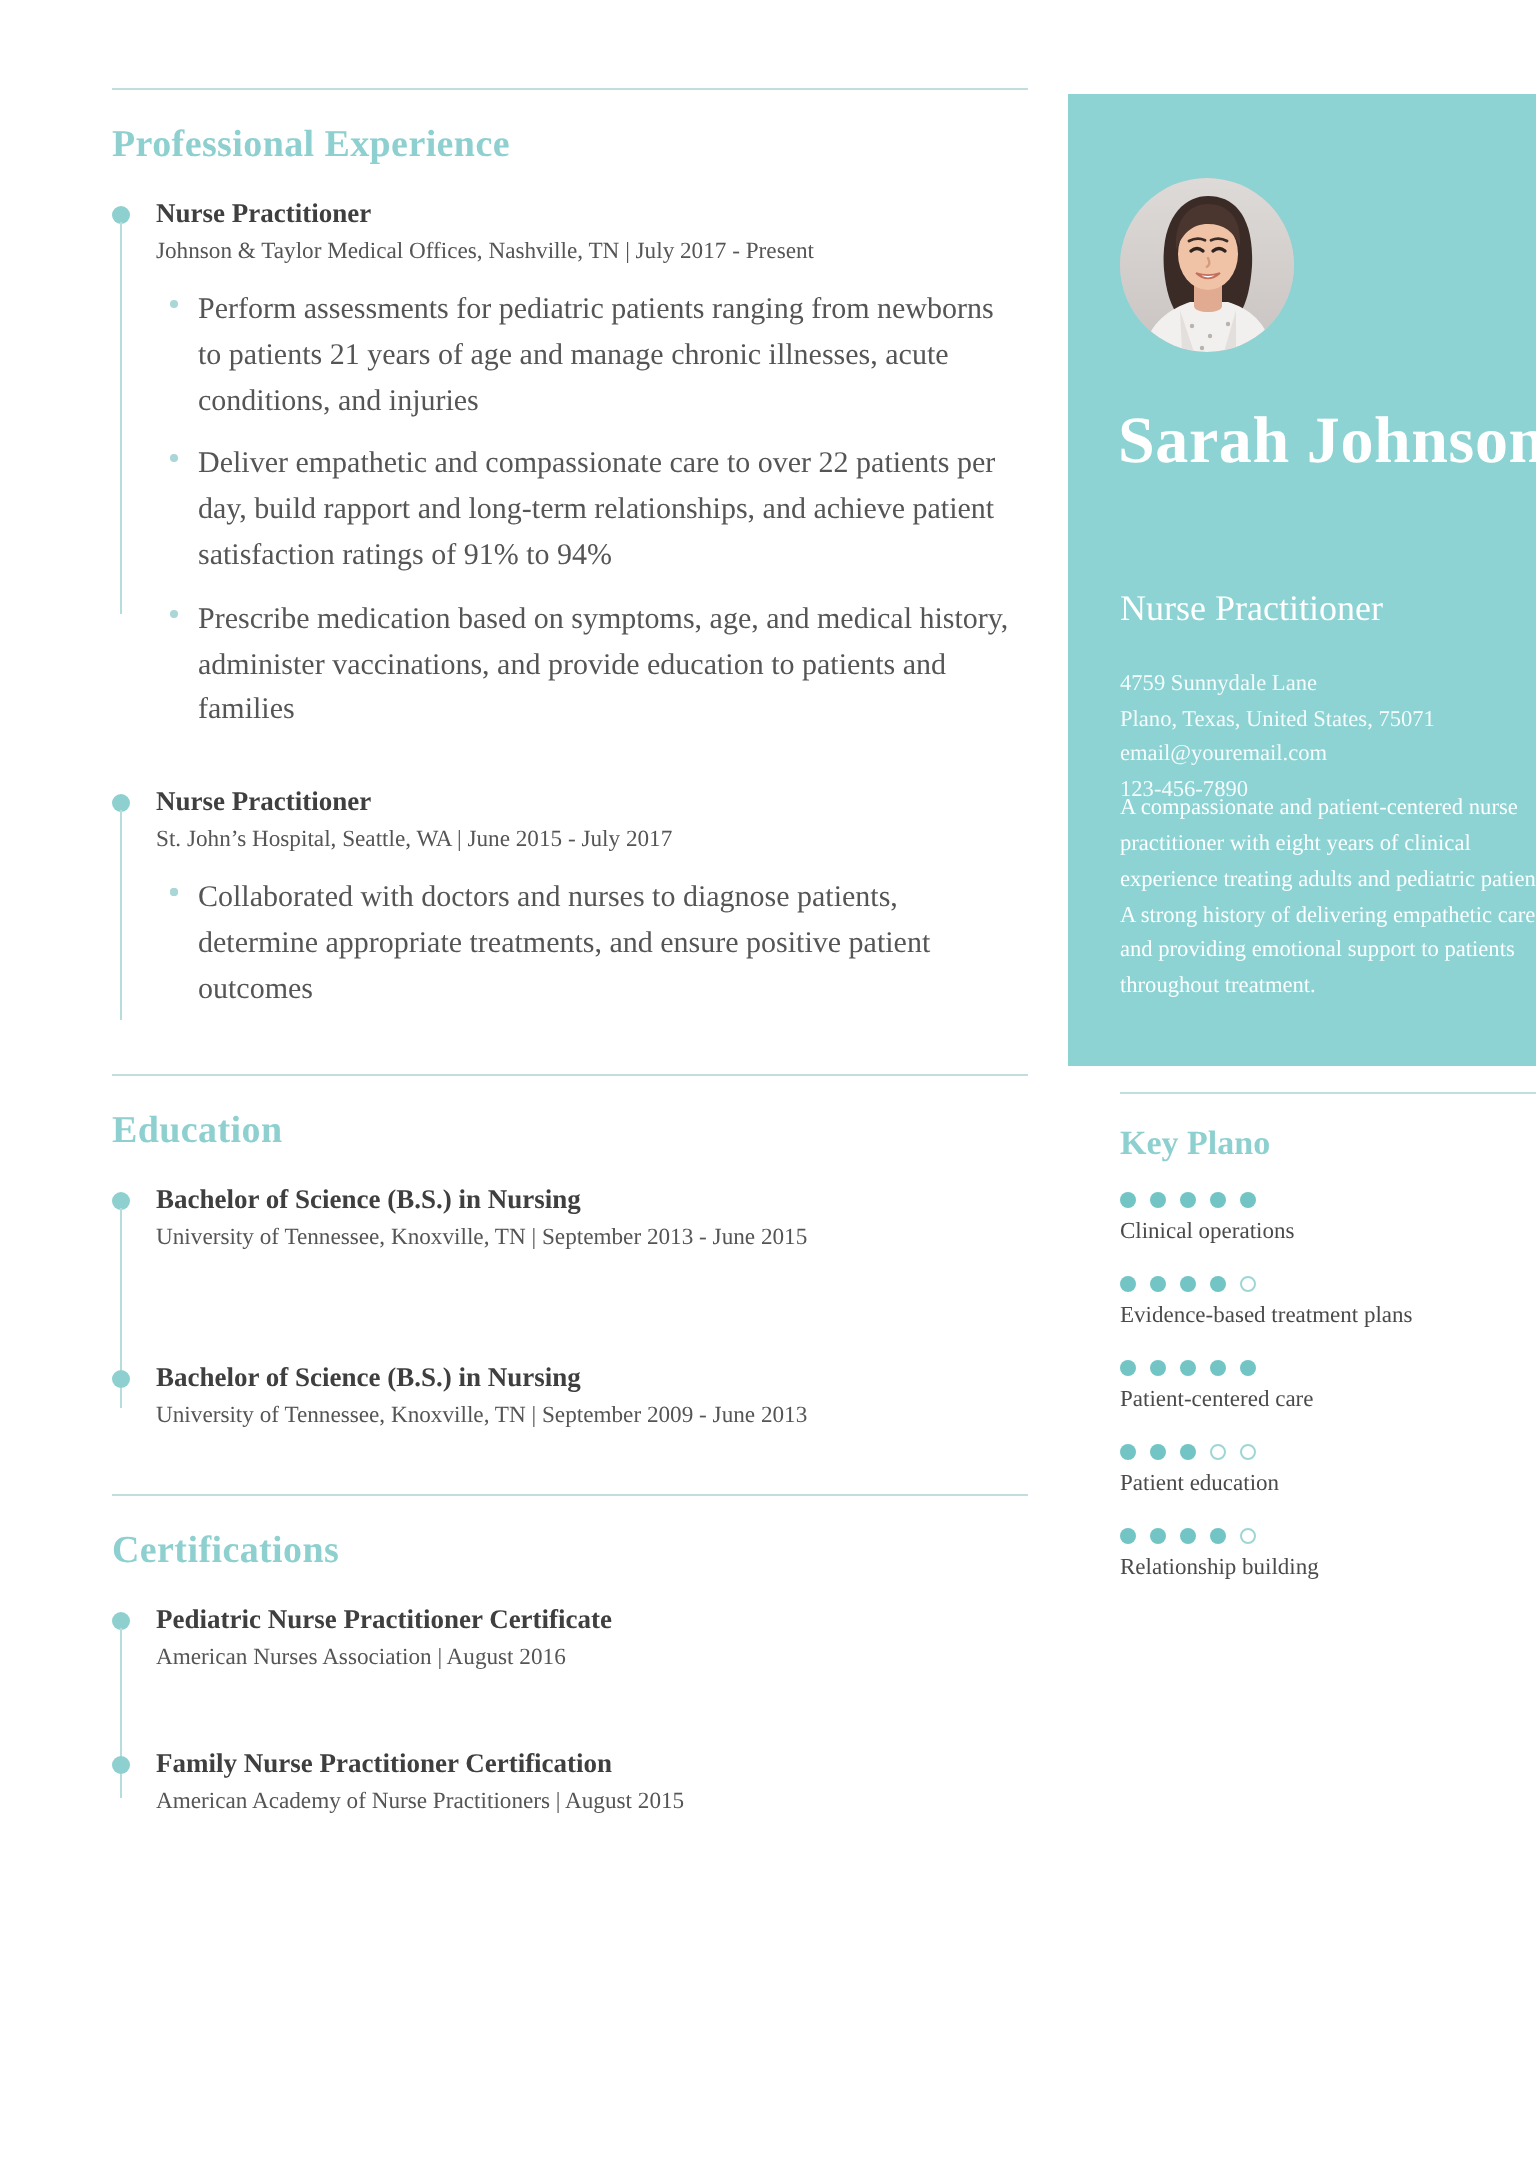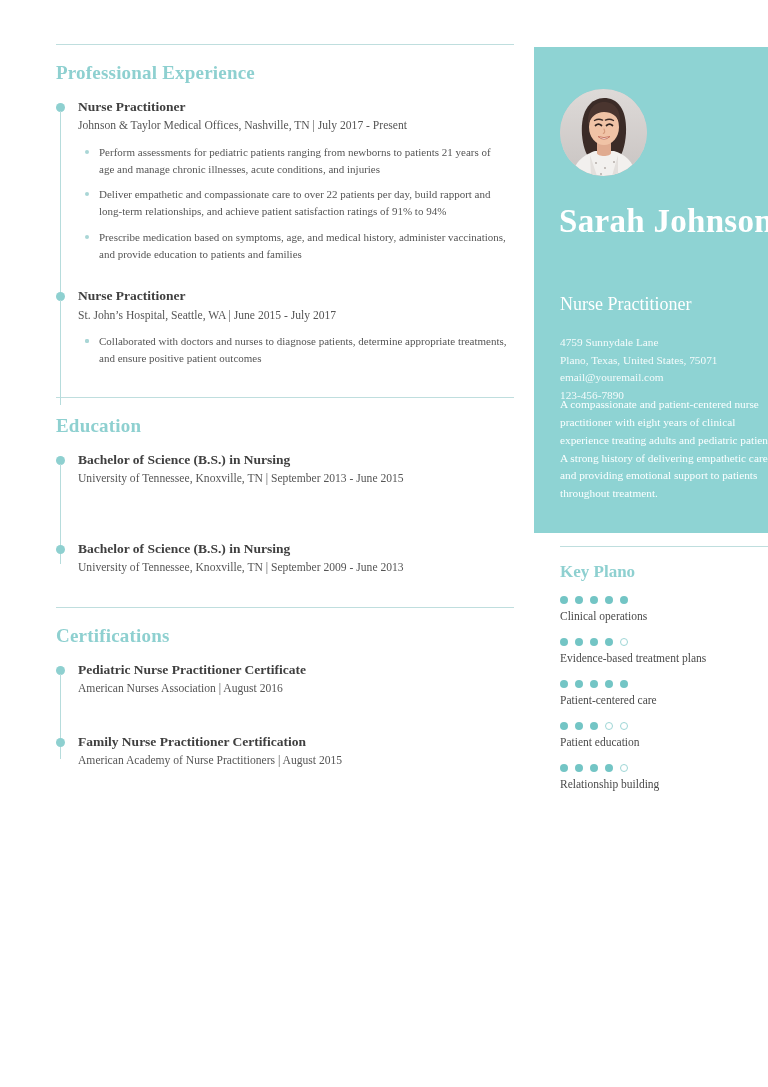--- a/index.html
+++ b/index.html
@@ -76,21 +76,21 @@
     line-height: 1.45;
     margin: 0;
   }
   .bullets {
     list-style: none;
     margin: 9px 0 0 0;
     padding: 0 0 0 21px;
   }
   .bullets li {
     position: relative;
-    font-size: 11px;
+    font-size: 15px;
     color: #555555;
     line-height: 1.52;
     margin-bottom: 9px;
     padding-right: 6px;
   }
   .bullets li:last-child { margin-bottom: 0; }
   .bullets li .bdot {
     position: absolute;
     left: -14px;
     top: 6px;

